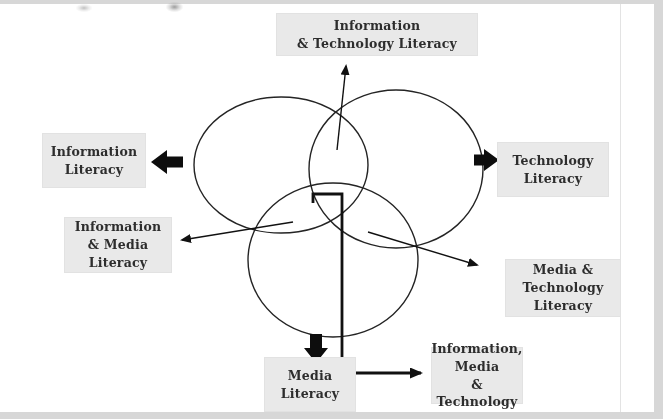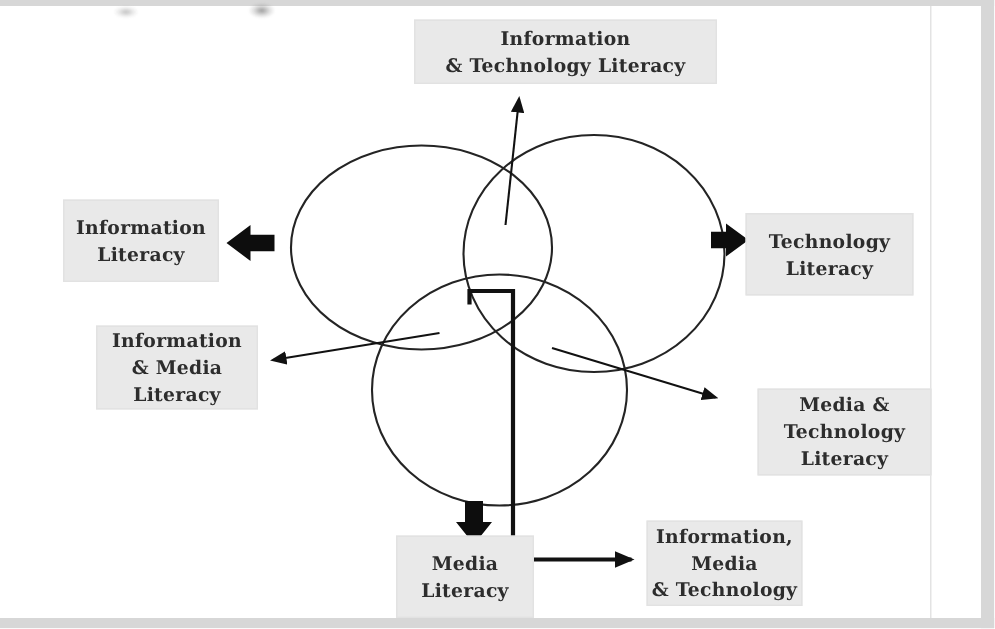--- a/index.html
+++ b/index.html
@@ -41,21 +41,21 @@
     font-size: 12.5px;
     line-height: 1.42;
     letter-spacing: 0.2px;
   }
   .box-info-tech       { left: 276px; top: 13px;  width: 202px; height: 43px; }
   .box-information     { left: 42px;  top: 133px; width: 104px; height: 55px; }
   .box-technology      { left: 497px; top: 142px; width: 112px; height: 55px; }
   .box-info-media      { left: 64px;  top: 217px; width: 108px; height: 56px; }
   .box-media-tech      { left: 505px; top: 259px; width: 116px; height: 58px; }
   .box-media           { left: 264px; top: 357px; width: 92px;  height: 55px; }
-  .box-info-media-tech { left: 431px; top: 347px; width: 104px; height: 57px; }
+  .box-info-media-tech { left: 431px; top: 347px; width: 92px; height: 57px; }
 </style>
 </head>
 <body>
 
 <div class="stage">
 
   <div class="frame-strip frame-top"></div>
   <div class="frame-strip frame-bottom"></div>
   <div class="frame-strip frame-right"></div>
   <div class="margin-rule"></div>

